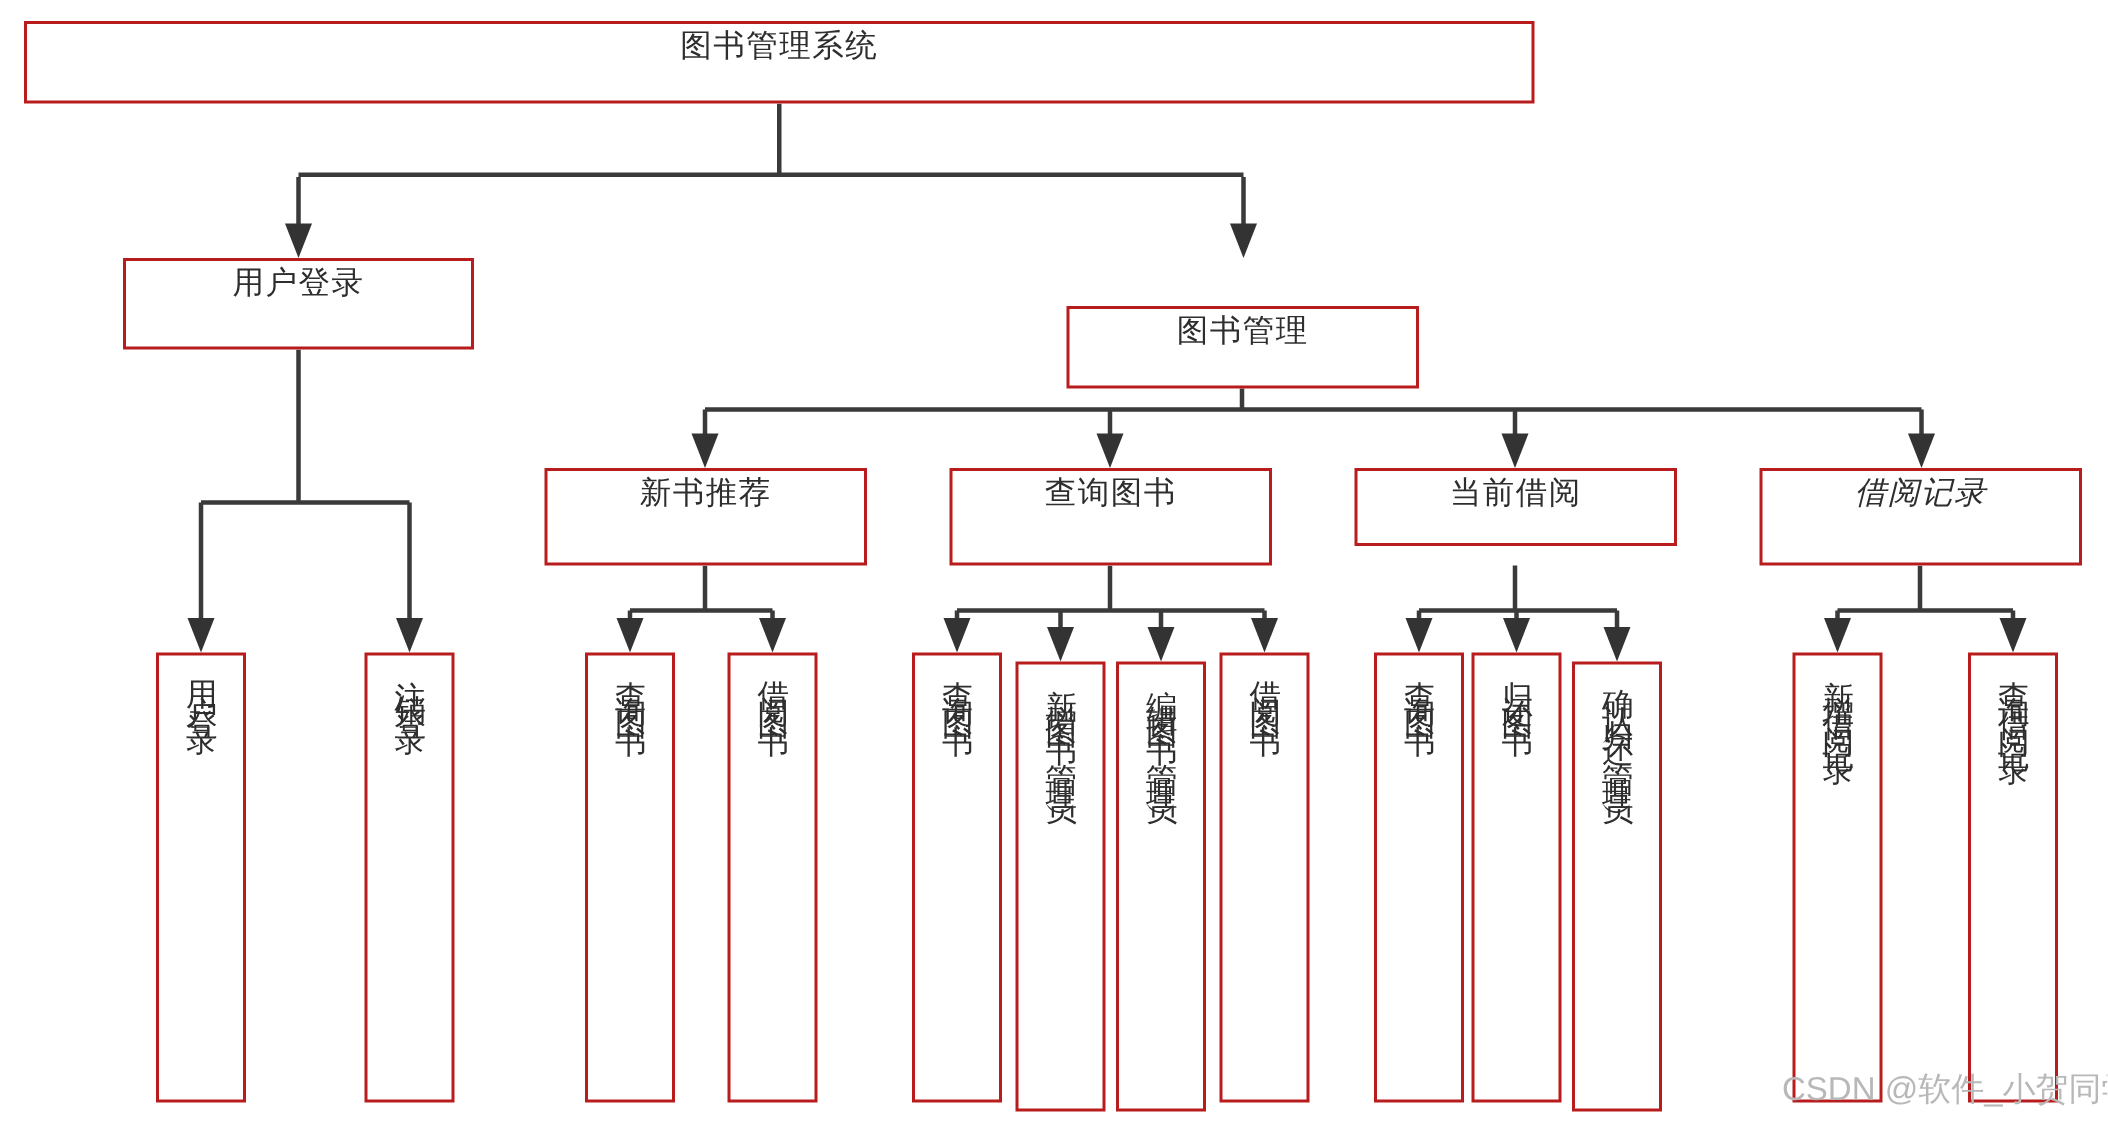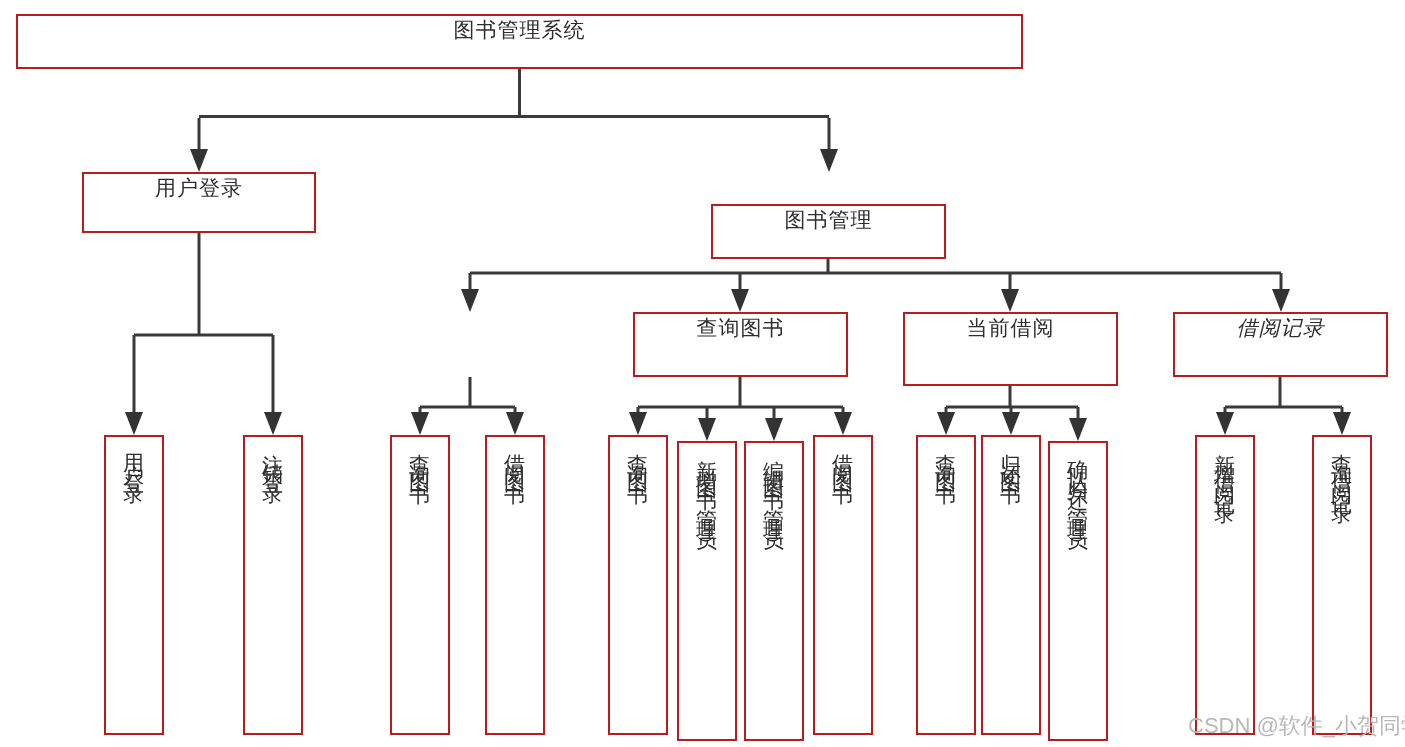--- a/index.html
+++ b/index.html
@@ -45,21 +45,21 @@
     letter-spacing: 10px;
     line-height: 1;
     white-space: nowrap;
   }
   
   .n-root     { left: 16px;   top: 14px;  width: 1007px; height: 55px; }
   .n-login    { left: 82px;   top: 172px; width: 234px;  height: 61px; }
   .n-mgmt     { left: 711px;  top: 172px; width: 235px;  height: 55px; margin-top: 32px; }
   .n-rec      { left: 363px;  top: 312px; width: 215px;  height: 65px; }
   .n-borrow   { left: 633px;  top: 312px; width: 215px;  height: 65px; }
-  .n-current  { left: 903px;  top: 312px; width: 215px;  height: 74px; }
+  .n-current  { left: 903px;  top: 312px; width: 215px;  height: 52px; }
   .n-records  { left: 1173px; top: 312px; width: 215px;  height: 65px; font-style: italic; }
   .leaf       { width: 60px; height: 300px; top: 435px; }
   .leaf.lo    { top: 441px; }
   .l-login1   { left: 104px; }
   .l-login2   { left: 243px; }
   .l-rec1     { left: 390px; }
   .l-rec2     { left: 485px; }
   .l-bor1     { left: 608px; }
   .l-bor2     { left: 677px; }
   .l-bor3     { left: 744px; }
@@ -139,20 +139,23 @@
     <span class="hlabel">图书管理系统</span>
   </div>
 
   <div class="box n-login">
     <span class="hlabel">用户登录</span>
   </div>
   <div class="box n-mgmt">
     <span class="hlabel">图书管理</span>
   </div>
 
+  <div class="box n-rec">
+    <span class="hlabel">新书推荐</span>
+  </div>
   <div class="box n-borrow">
     <span class="hlabel">查询图书</span>
   </div>
   <div class="box n-current">
     <span class="hlabel">当前借阅</span>
   </div>
   <div class="box n-records">
     <span class="hlabel">借阅记录</span>
   </div>
 

